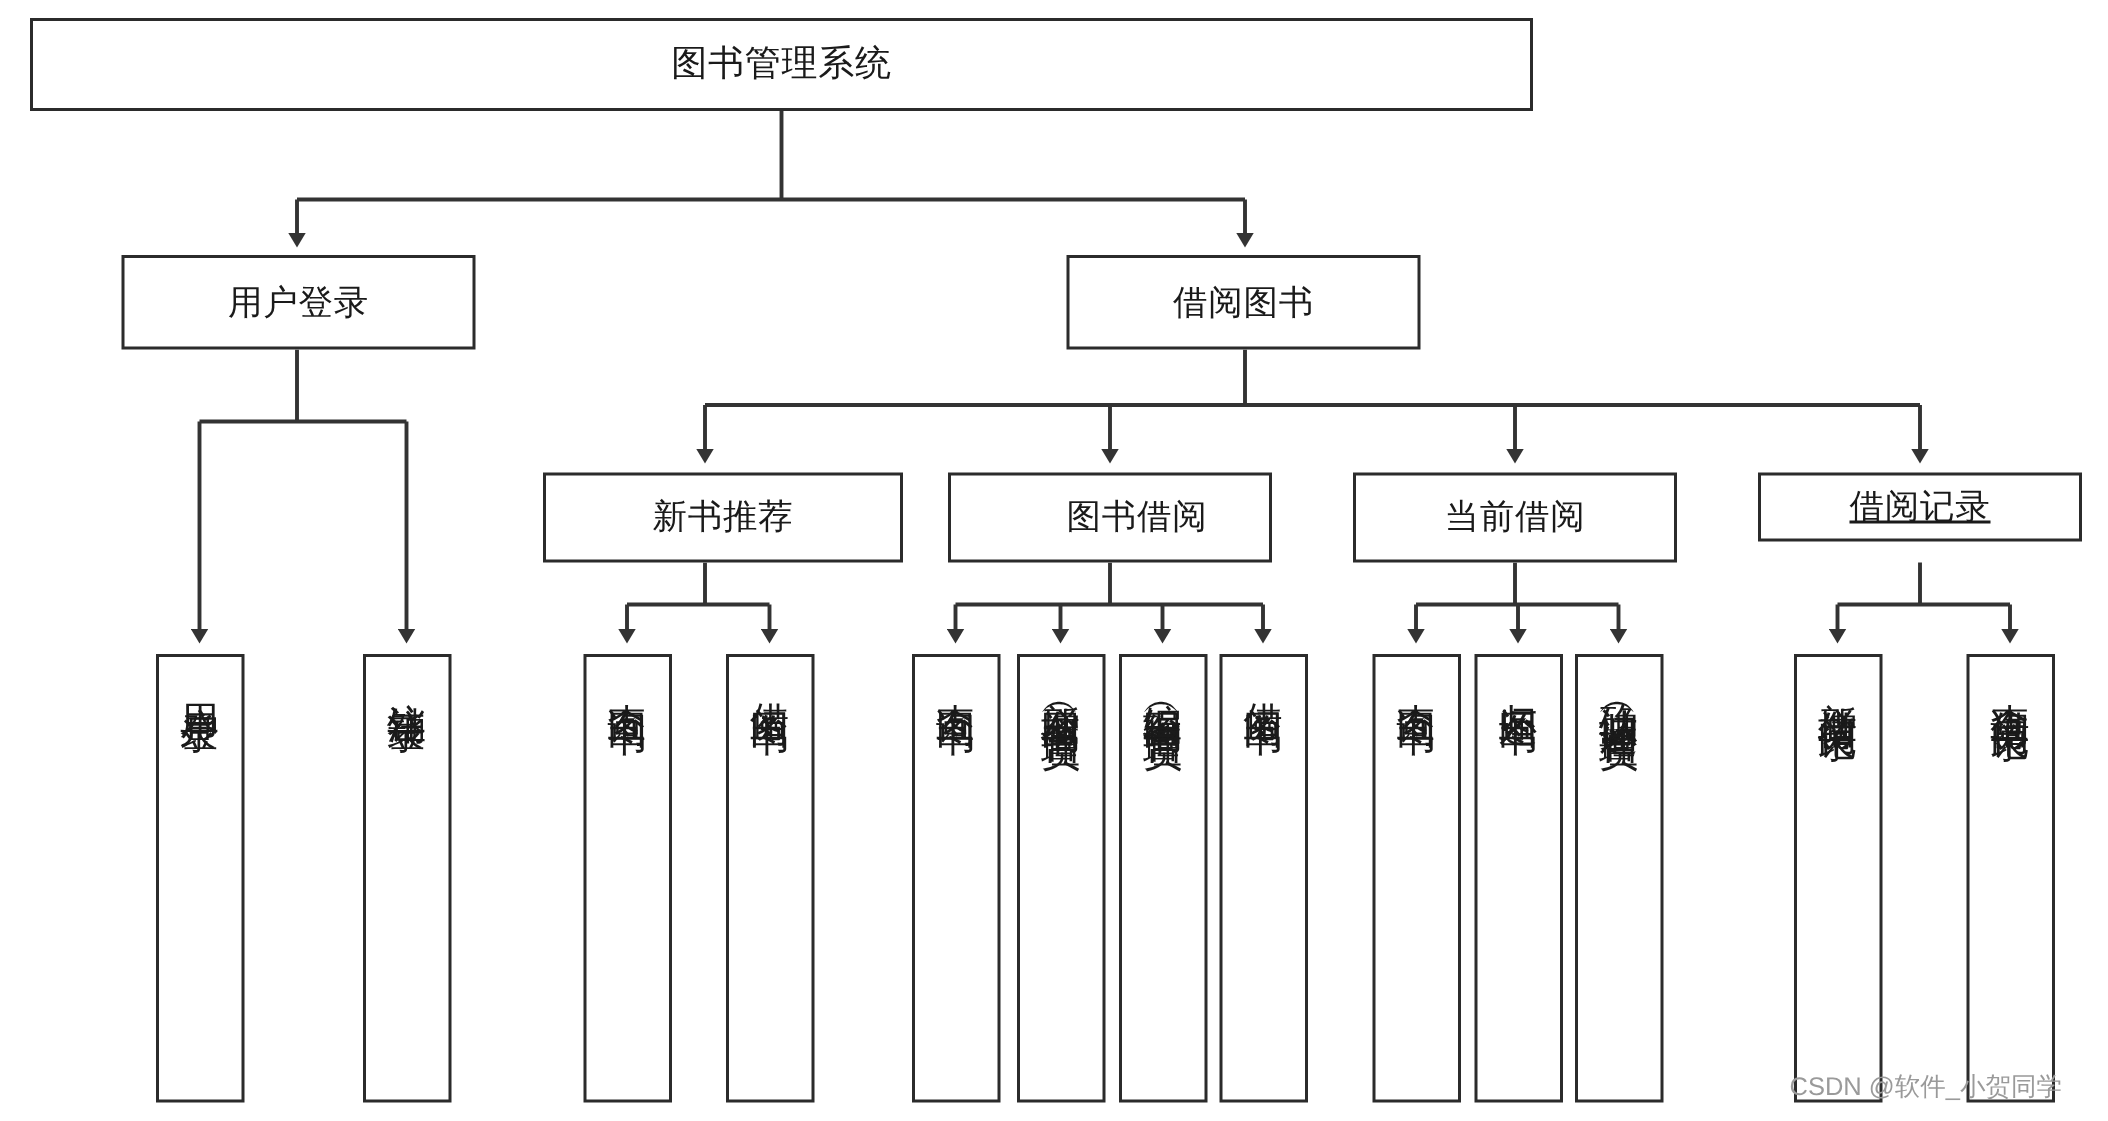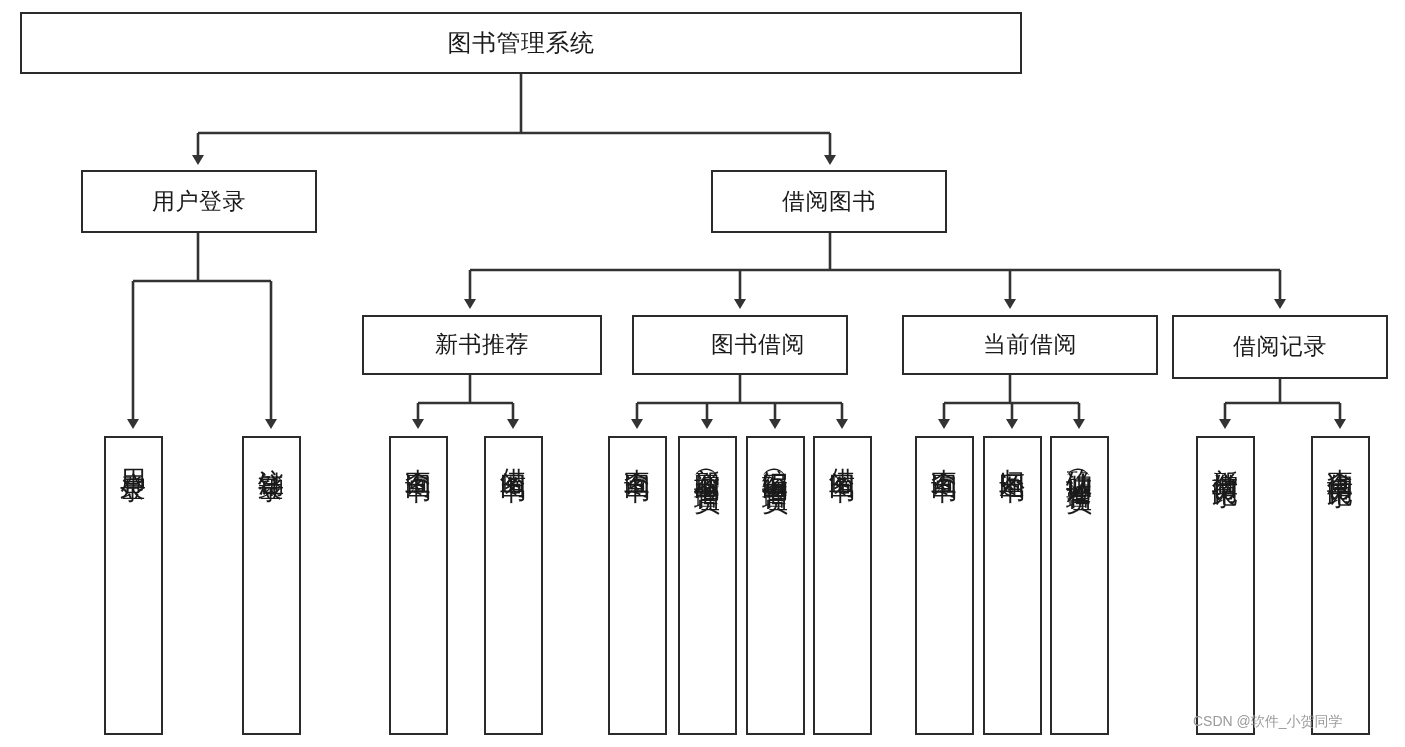--- a/index.html
+++ b/index.html
@@ -62,21 +62,21 @@
     font-size: 26px;
     line-height: 1.0;
     letter-spacing: 3px;
     white-space: nowrap;
   }
   #watermark {
     position: absolute;
     z-index: 3;
     left: 1193px;
     top: 713px;
-    font-size: 14px;
+    font-size: 17px;
     color: #9a9a9a;
     white-space: nowrap;
     pointer-events: none;
   }
 </style>
 </head>
 <body>
 
 <div id="diagram-root">
 
@@ -141,24 +141,24 @@
   <div class="node horiz" style="left:711px; top:170px; width:236px; height:63px;">
     <span class="label">借阅图书</span>
   </div>
 
   <div class="node horiz" style="left:362px; top:315px; width:240px; height:60px;">
     <span class="label">新书推荐</span>
   </div>
   <div class="node horiz" style="left:632px; top:315px; width:216px; height:60px;padding-left:36px;">
     <span class="label">图书借阅</span>
   </div>
-  <div class="node horiz" style="left:902px; top:315px; width:256px; height:60px;font-family:Liberation Serif, serif;">
+  <div class="node horiz" style="left:902px; top:315px; width:216px; height:60px;font-family:Liberation Serif, serif;">
     <span class="label">当前借阅</span>
   </div>
-  <div class="node horiz" style="left:1172px; top:315px; width:216px; height:64px;">
+  <div class="node horiz" style="left:1172px; top:315px; width:216px; height:46px;text-decoration:underline;">
     <span class="label">借阅记录</span>
   </div>
 
   <div class="node vert" style="left:104px; top:436px; width:59px; height:299px;">
     <span class="label">用户登录</span>
   </div>
   <div class="node vert" style="left:242px; top:436px; width:59px; height:299px;">
     <span class="label">注销登录</span>
   </div>
 

